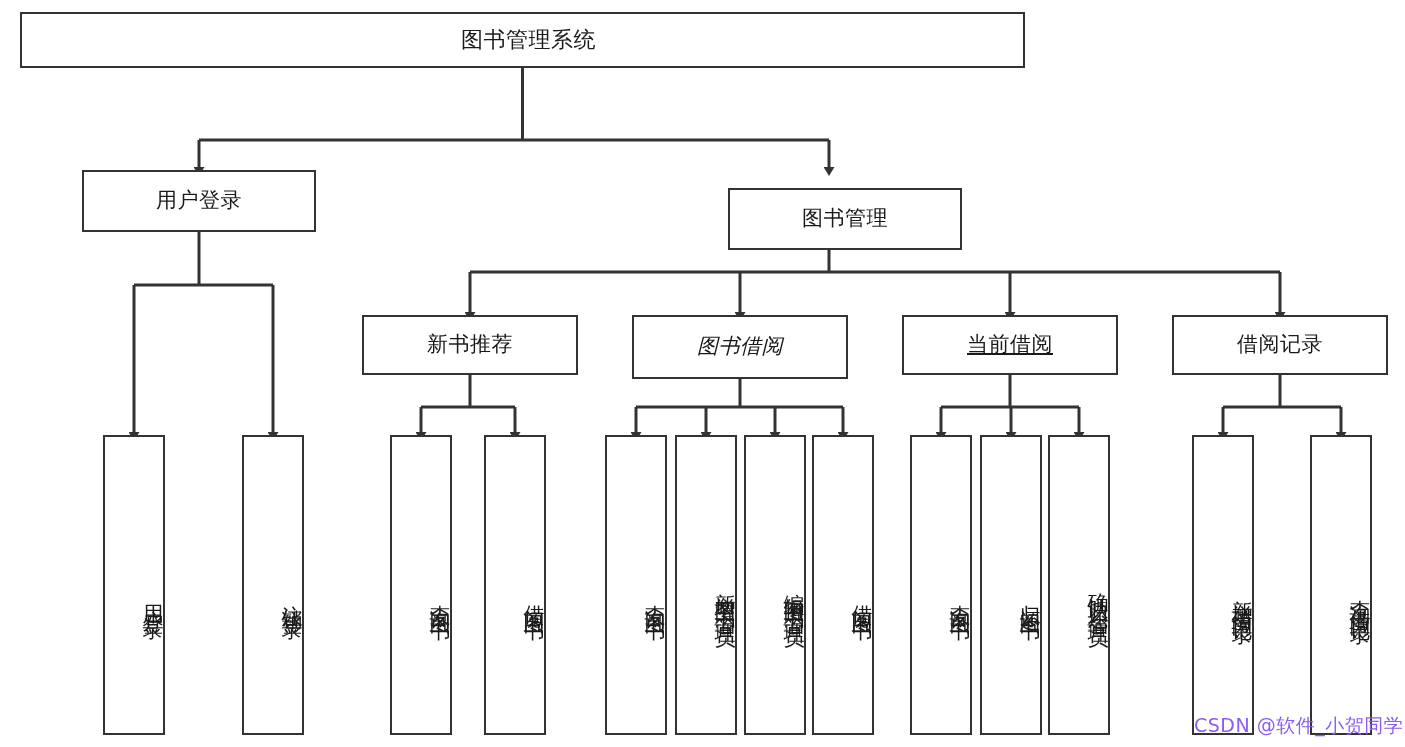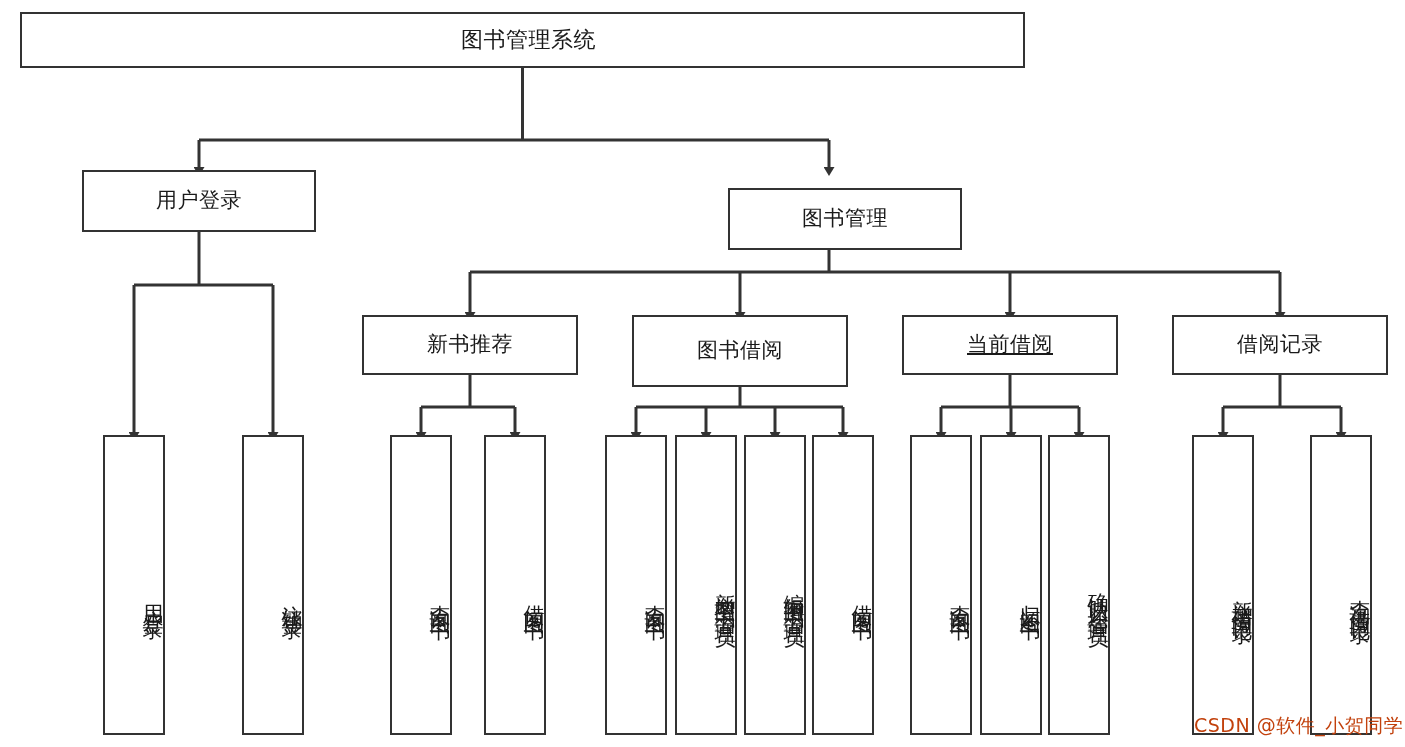--- a/index.html
+++ b/index.html
@@ -57,21 +57,21 @@
     line-height: 1;
   }
   .node.v .vlabel {
     writing-mode: vertical-rl;
     text-orientation: upright;
     white-space: nowrap;
   }
   .watermark {
     position: absolute;
     font-size: 19px;
-    color: #c2410c;
+    color: #8b5cf6;
     letter-spacing: 0.5px;
     white-space: nowrap;
     z-index: 3;
   }
 </style>
 </head>
 <body>
 
 <div id="diagram-root">
 
@@ -124,21 +124,21 @@
       </div>
       <div class="node h" style="left: 82px; top: 170px; width: 234px; height: 62px;">
         <span class="hlabel">用户登录</span>
       </div>
       <div class="node h" style="left: 712px; top: 188px; width: 234px; height: 62px; margin-left: 16px;">
         <span class="hlabel">图书管理</span>
       </div>
       <div class="node h" style="left: 362px; top: 315px; width: 216px; height: 60px; align-items: center;">
         <span class="hlabel">新书推荐</span>
       </div>
-      <div class="node h" style="left: 632px; top: 315px; width: 216px; height: 72px;">
+      <div class="node h" style="left: 632px; top: 315px; width: 216px; height: 64px; font-style: italic;">
         <span class="hlabel">图书借阅</span>
       </div>
       <div class="node h" style="left: 902px; top: 315px; width: 216px; height: 60px; text-decoration: underline;">
         <span class="hlabel">当前借阅</span>
       </div>
       <div class="node h" style="left: 1172px; top: 315px; width: 216px; height: 60px;">
         <span class="hlabel">借阅记录</span>
       </div>
       <div class="node v" style="left: 103px; top: 435px; width: 62px; height: 300px;">
         <span class="vlabel">用户登录</span>

